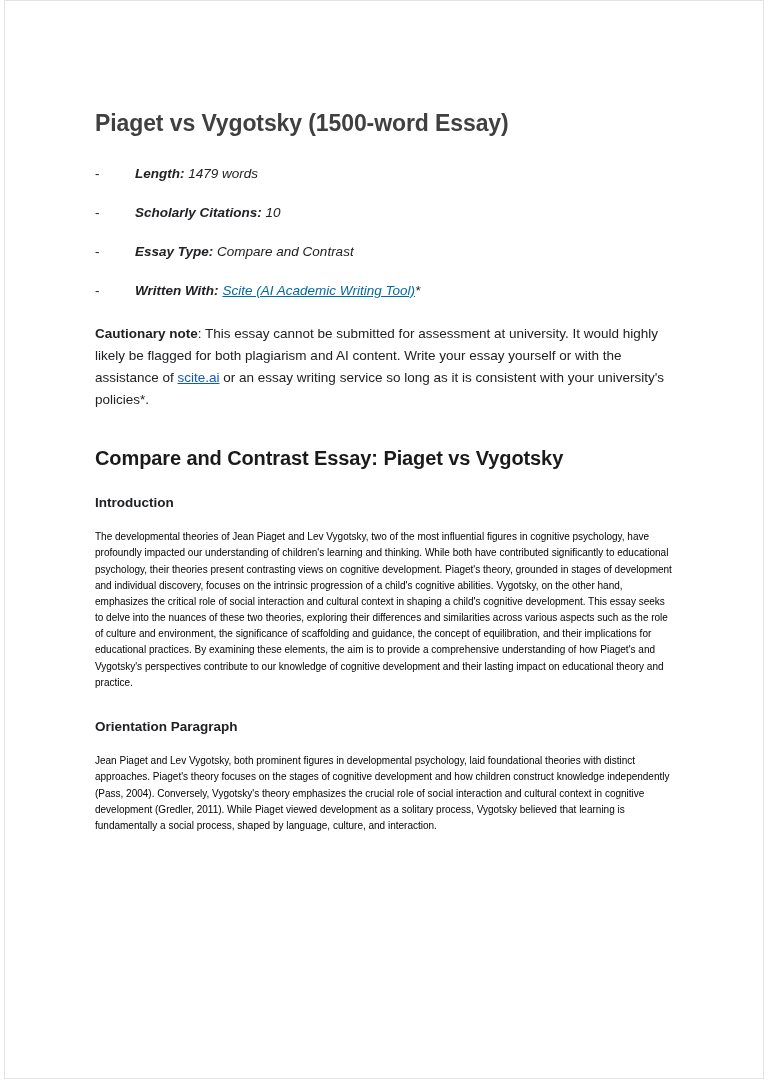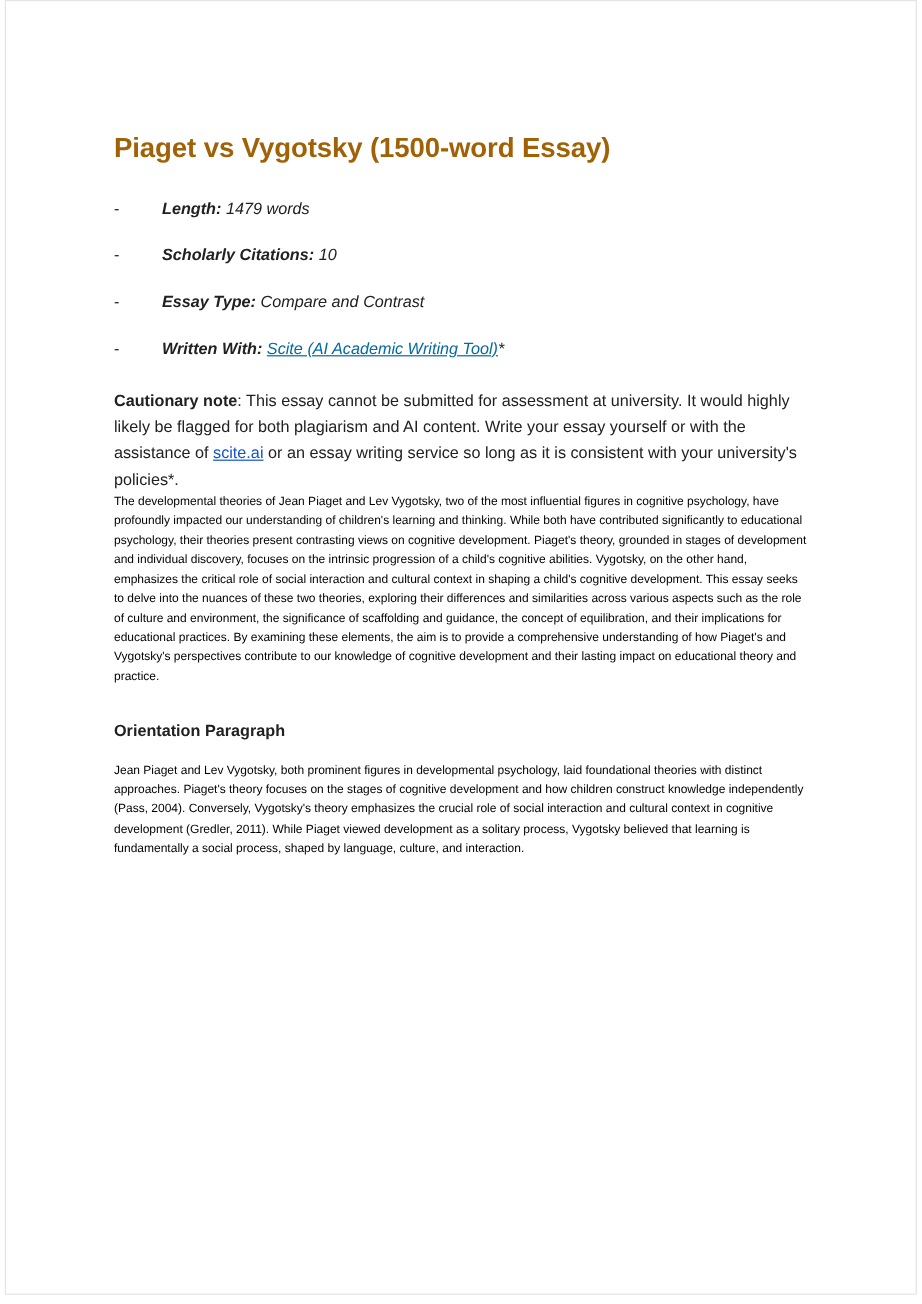--- a/index.html
+++ b/index.html
@@ -30,21 +30,21 @@
     top: 108px;
     width: 578px;
   }
 
   h1.doc-title {
     font-size: 23px;
     font-weight: bold;
     line-height: 1.25;
     letter-spacing: -0.1px;
     margin: 0 0 26px 0;
-    color: #a16207;
+    color: #404040;
   }
   .category {
     font-size: 13.5px;
     line-height: 1.5;
     margin: 0 0 22px 0;
     color: #3c4043;
   }
 
   ul.meta-list {
     list-style: none;
@@ -142,20 +142,22 @@
       </li>
       <li>
         <span class="dash">-</span>
         <span class="lbl">Written With:</span>
         <a href="#" class="link-italic">Scite (AI Academic Writing Tool)</a><span class="val">*</span>
       </li>
     </ul>
 
     <p class="note"><span class="strong">Cautionary note</span><span>: This essay cannot be submitted for assessment at university. It would highly likely be flagged for both plagiarism and AI content. Write your essay yourself or with the assistance of </span><a href="#" class="link">scite.ai</a><span> or an essay writing service so long as it is consistent with your university's policies*.</span></p>
 
+    <h2 class="section-title">Compare and Contrast Essay: Piaget vs Vygotsky</h2>
 
+    <h3 class="sub-title">Introduction</h3>
     <p class="body-text">The developmental theories of Jean Piaget and Lev Vygotsky, two of the most influential figures in cognitive psychology, have profoundly impacted our understanding of children's learning and thinking. While both have contributed significantly to educational psychology, their theories present contrasting views on cognitive development. Piaget's theory, grounded in stages of development and individual discovery, focuses on the intrinsic progression of a child's cognitive abilities. Vygotsky, on the other hand, emphasizes the critical role of social interaction and cultural context in shaping a child's cognitive development. This essay seeks to delve into the nuances of these two theories, exploring their differences and similarities across various aspects such as the role of culture and environment, the significance of scaffolding and guidance, the concept of equilibration, and their implications for educational practices. By examining these elements, the aim is to provide a comprehensive understanding of how Piaget's and Vygotsky's perspectives contribute to our knowledge of cognitive development and their lasting impact on educational theory and practice.</p>
 
     <h3 class="sub-title">Orientation Paragraph</h3>
     <p class="body-text">Jean Piaget and Lev Vygotsky, both prominent figures in developmental psychology, laid foundational theories with distinct approaches. Piaget's theory focuses on the stages of cognitive development and how children construct knowledge independently (Pass, 2004). Conversely, Vygotsky's theory emphasizes the crucial role of social interaction and cultural context in cognitive development (Gredler, 2011). While Piaget viewed development as a solitary process, Vygotsky believed that learning is fundamentally a social process, shaped by language, culture, and interaction.</p>
 
   </div>
 </div>
 
 </body></html>

